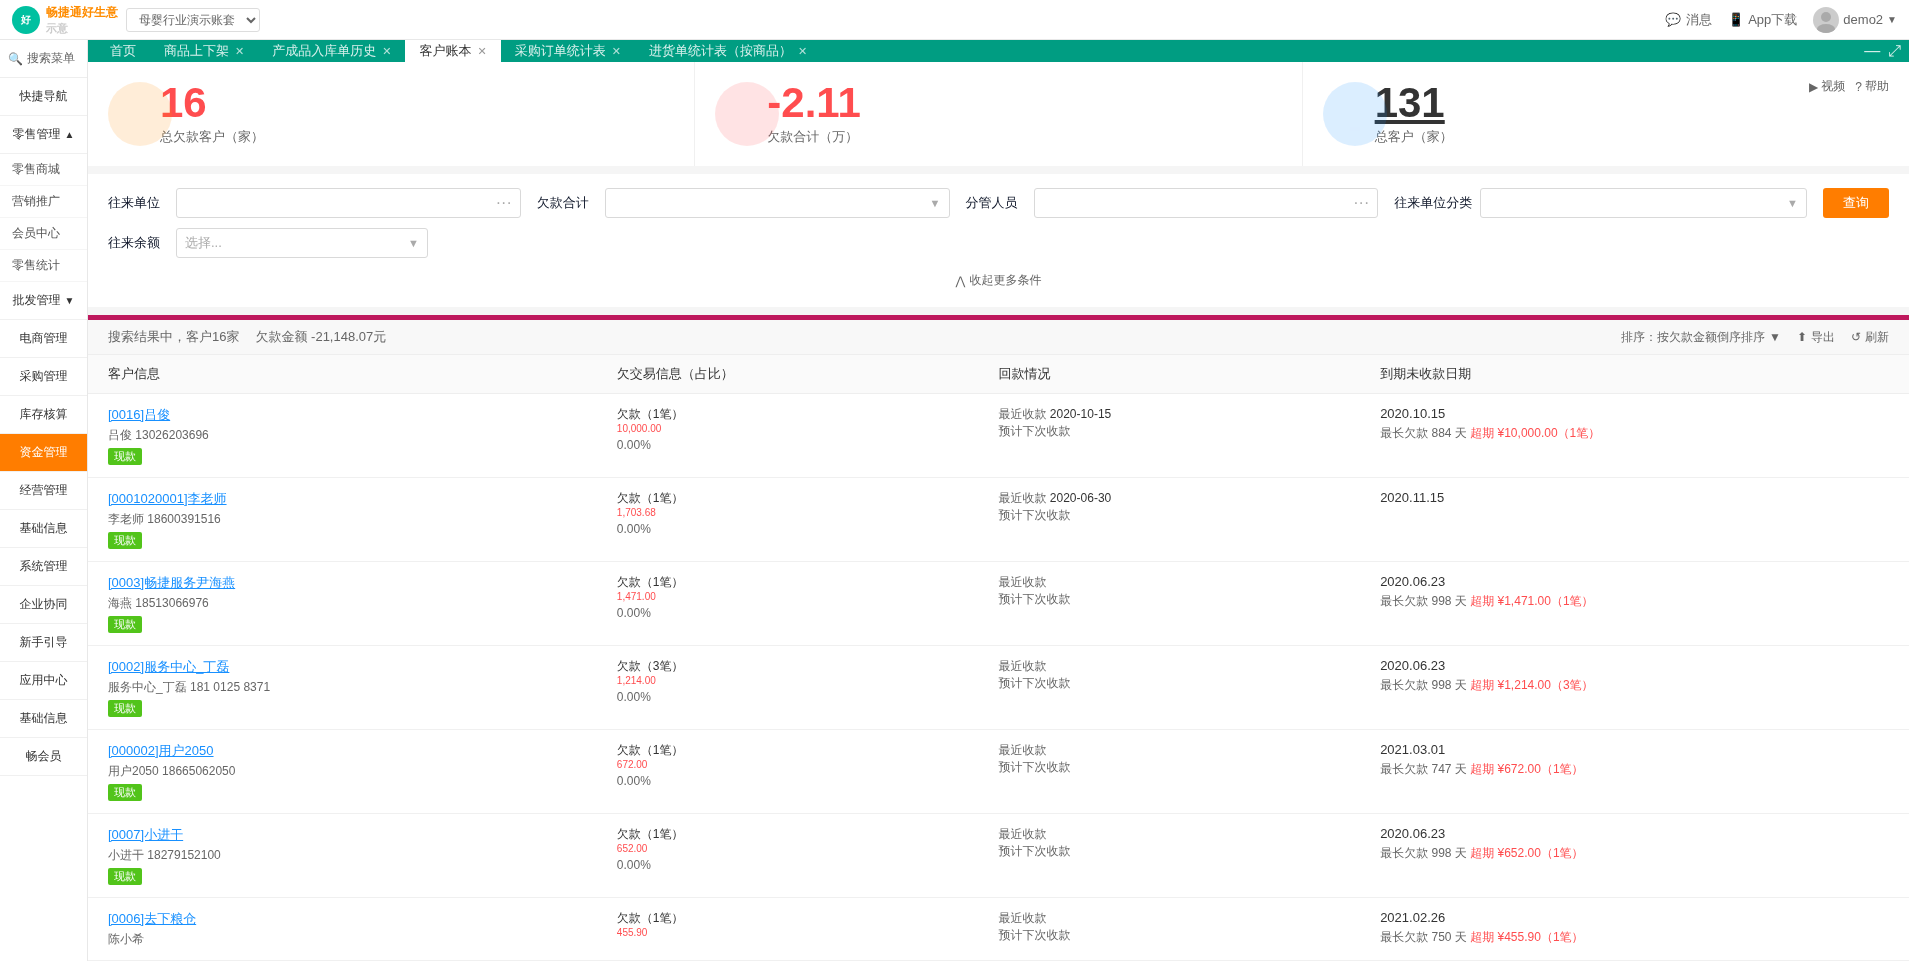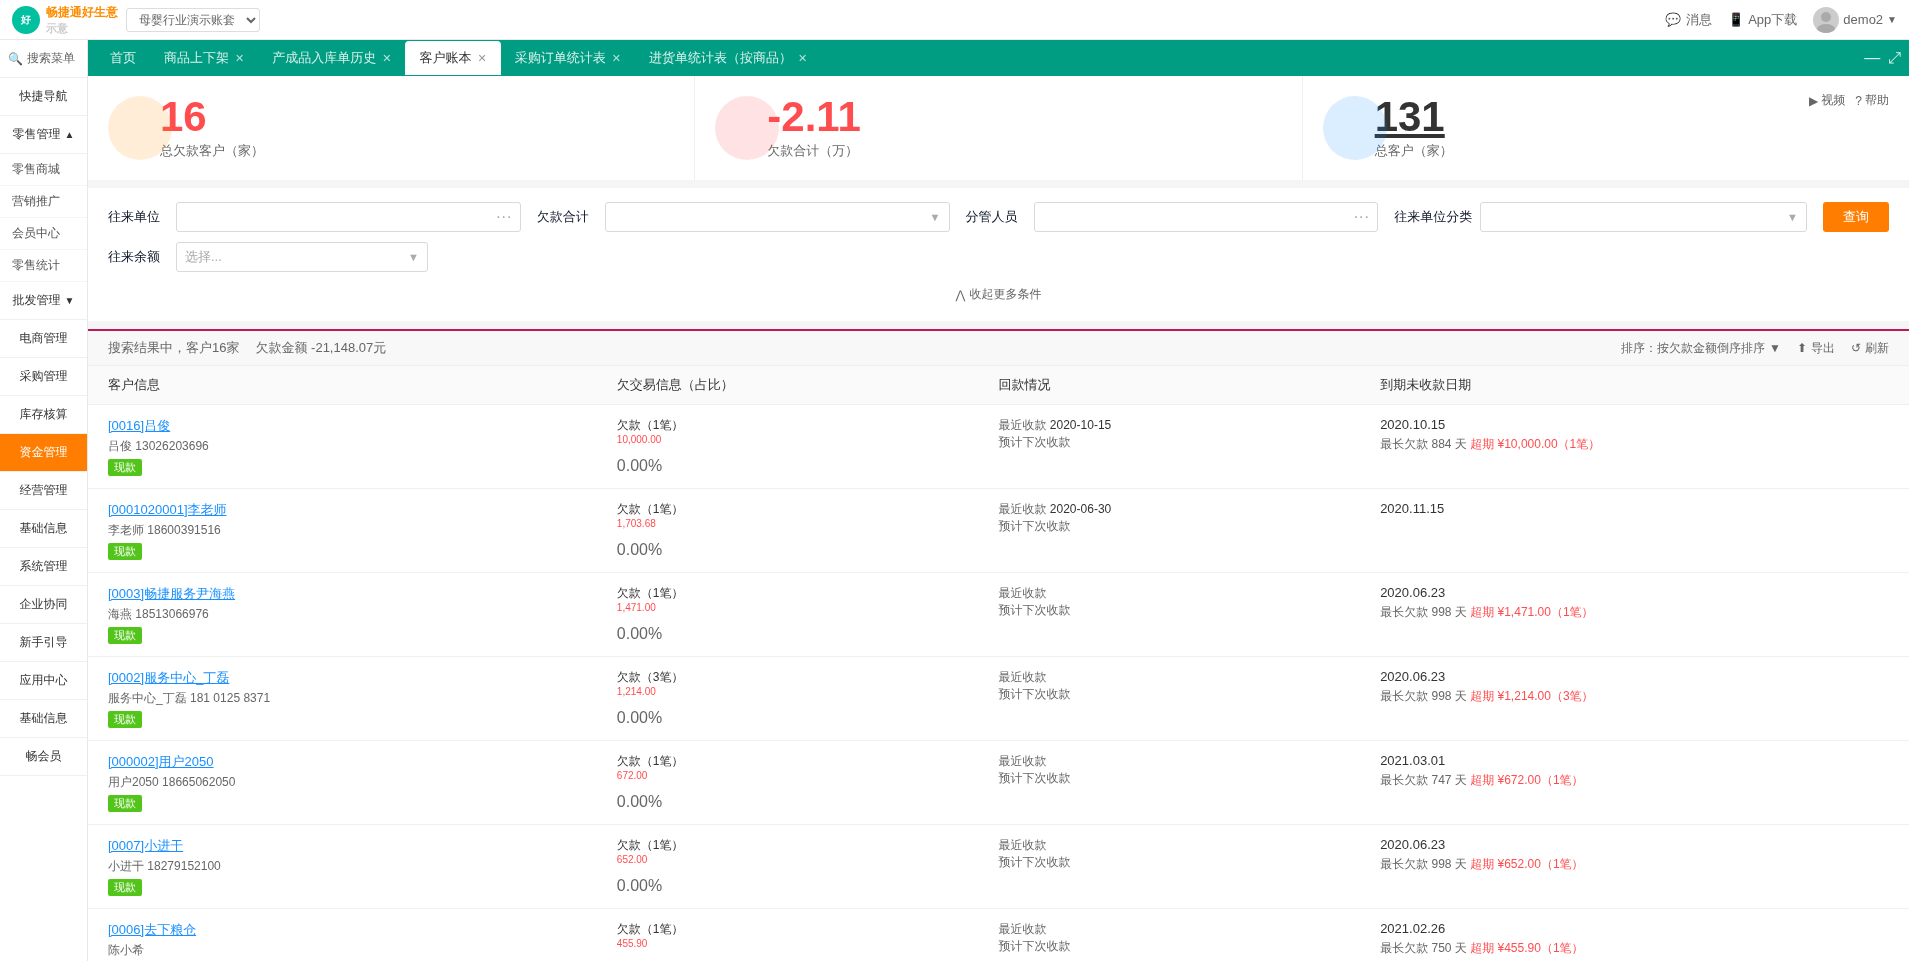--- a/index.html
+++ b/index.html
@@ -25,21 +25,21 @@
     .sidebar-search span { font-size: 12px; color: #666; }
     .sidebar-nav-item { padding: 10px 8px; font-size: 12px; color: #333; cursor: pointer; text-align: center; border-bottom: 1px solid #f0f0f0; }
     .sidebar-nav-item.active { background: #ff7d00; color: white; }
     .sidebar-nav-item .nav-label { font-size: 12px; }
     .sidebar-sub-item { padding: 7px 12px; font-size: 12px; color: #555; cursor: pointer; border-bottom: 1px solid #f5f5f5; }
 
     
     .content-area { flex: 1; display: flex; flex-direction: column; overflow: hidden; }
 
     
-    .tab-bar { height: 36px; background: #009d82; display: flex; align-items: center; padding: 0 8px; flex-shrink: 0; overflow-x: auto; }
+    .tab-bar { height: 22px; background: #009d82; display: flex; align-items: center; padding: 0 8px; flex-shrink: 0; overflow-x: auto; }
     .tab-item { height: 34px; padding: 0 14px; display: flex; align-items: center; gap: 6px; font-size: 13px; color: rgba(255,255,255,0.85); cursor: pointer; border-radius: 4px 4px 0 0; white-space: nowrap; flex-shrink: 0; }
     .tab-item.active { background: #fff; color: #333; }
     .tab-item .tab-close { font-size: 11px; color: rgba(255,255,255,0.7); cursor: pointer; }
     .tab-item.active .tab-close { color: #999; }
     .tab-bar-actions { margin-left: auto; display: flex; align-items: center; gap: 8px; }
     .tab-bar-btn { color: rgba(255,255,255,0.85); cursor: pointer; font-size: 16px; }
 
     
     .page-content { flex: 1; overflow-y: auto; background: #f5f5f5; }
 
@@ -62,35 +62,35 @@
     
     .filter-area { background: #fff; padding: 14px 20px; margin-bottom: 8px; }
     .filter-row { display: flex; align-items: center; gap: 16px; margin-bottom: 10px; }
     .filter-item { display: flex; align-items: center; gap: 8px; flex: 1; }
     .filter-label { font-size: 13px; color: #0f172a; white-space: nowrap; min-width: 60px; }
     .filter-input { flex: 1; height: 30px; border: 1px solid #d9d9d9; border-radius: 3px; padding: 0 8px; font-size: 13px; display: flex; align-items: center; justify-content: space-between; cursor: pointer; background: #fff; color: #999; }
     .filter-btn { height: 30px; padding: 0 20px; background: #ff7d00; color: white; border: none; border-radius: 3px; cursor: pointer; font-size: 13px; white-space: nowrap; }
     .collapse-btn { text-align: center; font-size: 12px; color: #666; cursor: pointer; padding: 4px 0; display: flex; align-items: center; justify-content: center; gap: 4px; }
 
     
-    .results-bar { display: flex; align-items: center; justify-content: space-between; background: #f8f8f8; padding: 8px 20px; border-top: 2px solid #be185d; border-bottom: 1px solid #eee; font-size: 13px; color: #666; }
+    .results-bar { display: flex; align-items: center; justify-content: space-between; background: #f8f8f8; padding: 8px 20px; border-top: 5px solid #be185d; border-bottom: 1px solid #eee; font-size: 13px; color: #666; }
     .results-bar-left { display: flex; gap: 16px; }
     .results-bar-right { display: flex; align-items: center; gap: 16px; font-size: 12px; }
     .results-bar-right span { cursor: pointer; display: flex; align-items: center; gap: 4px; color: #666; }
 
     
     .data-table { width: 100%; background: #fff; }
     .table-header { display: grid; grid-template-columns: 2fr 1.5fr 1.5fr 2fr; padding: 10px 20px; background: #fafafa; border-bottom: 1px solid #eee; font-size: 13px; color: #333; font-weight: 500; }
     .table-row { display: grid; grid-template-columns: 2fr 1.5fr 1.5fr 2fr; padding: 12px 20px; border-bottom: 1px solid #f0f0f0; background: #fff; align-items: start; }
     .customer-name { color: #1890ff; font-size: 13px; cursor: pointer; text-decoration: underline; }
     .customer-sub { font-size: 12px; color: #666; margin-top: 3px; }
     .customer-tag { display: inline-block; background: #52c41a; color: white; font-size: 11px; padding: 1px 6px; border-radius: 2px; margin-top: 4px; }
     .debt-amount { color: #ff4d4f; font-size: 10px; font-weight: 500; }
     .debt-desc { font-size: 12px; color: #333; }
-    .debt-ratio { font-size: 16px; color: #666; margin-top: 12px; }
+    .debt-ratio { font-size: 12px; color: #666; margin-top: 4px; }
     .return-info { font-size: 12px; color: #666; }
     .overdue-info { font-size: 12px; color: #666; margin-top: 4px; }
     .overdue-amount { color: #ff4d4f; font-size: 12px; cursor: pointer; }
     .overdue-days { font-size: 12px; color: #666; }
     .due-date { font-size: 13px; color: #333; }
 
     
     ::-webkit-scrollbar { width: 6px; height: 6px; }
     ::-webkit-scrollbar-track { background: #f1f1f1; }
     ::-webkit-scrollbar-thumb { background: #ccc; border-radius: 3px; }

